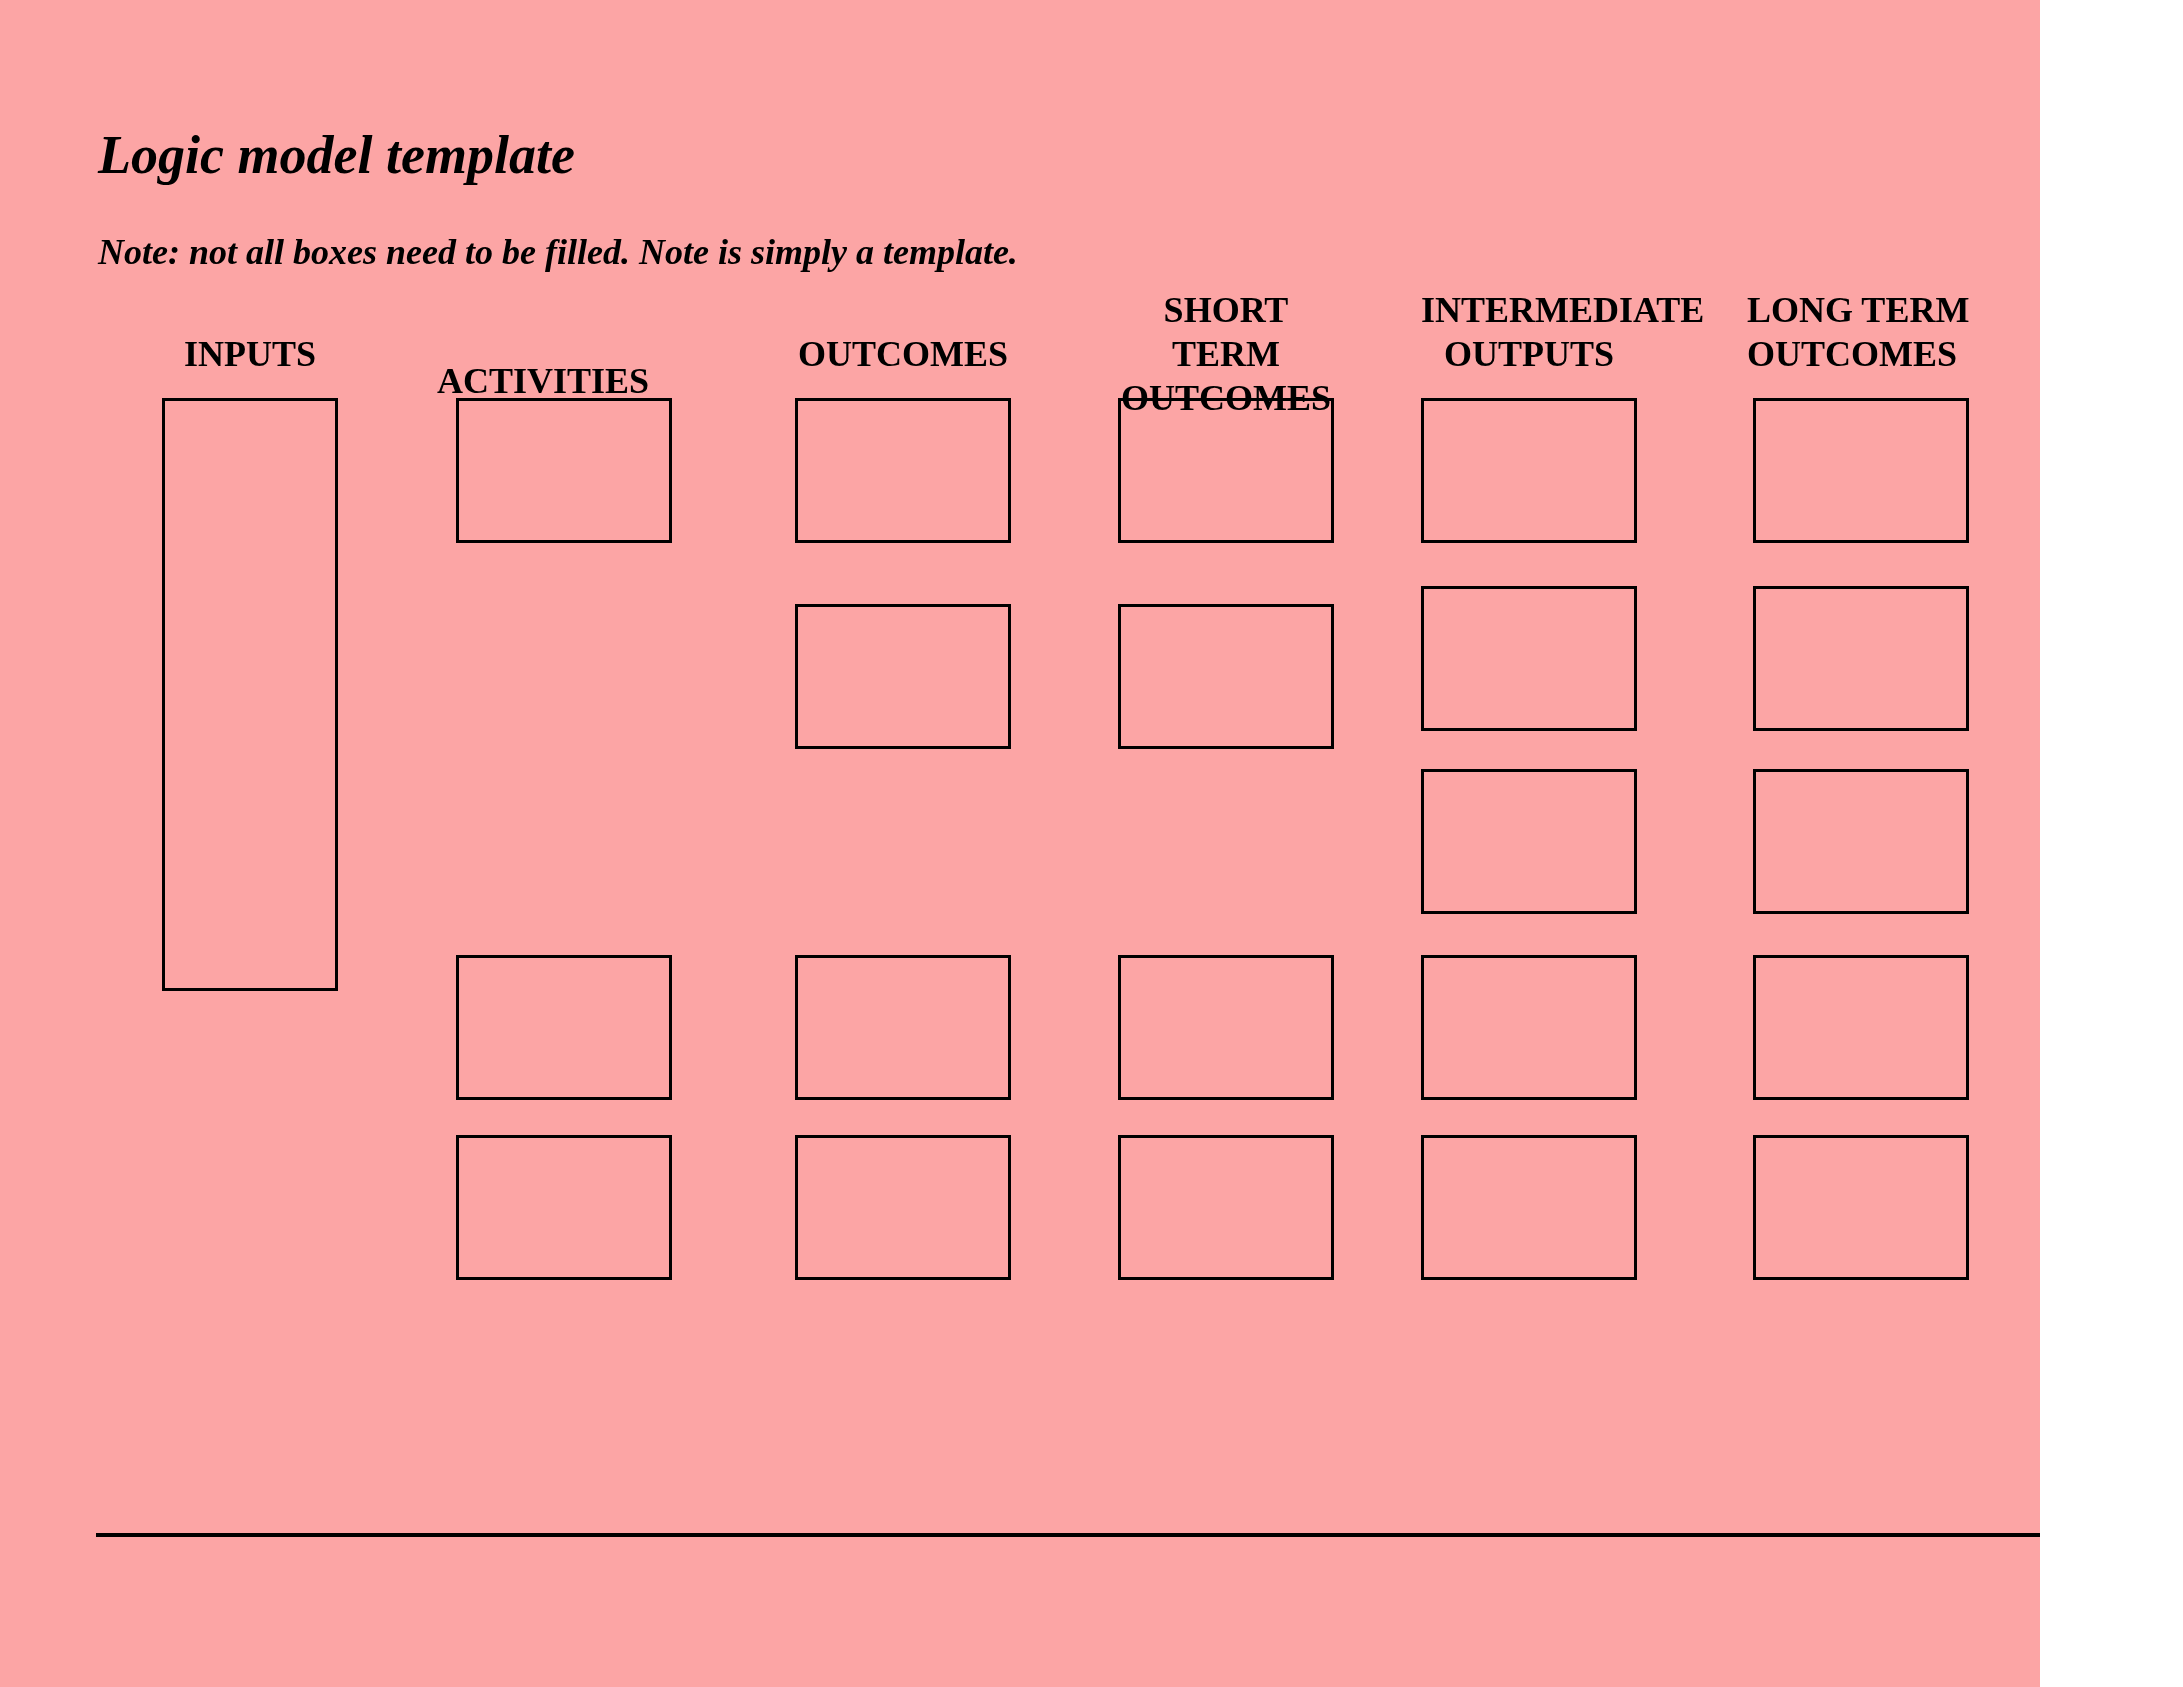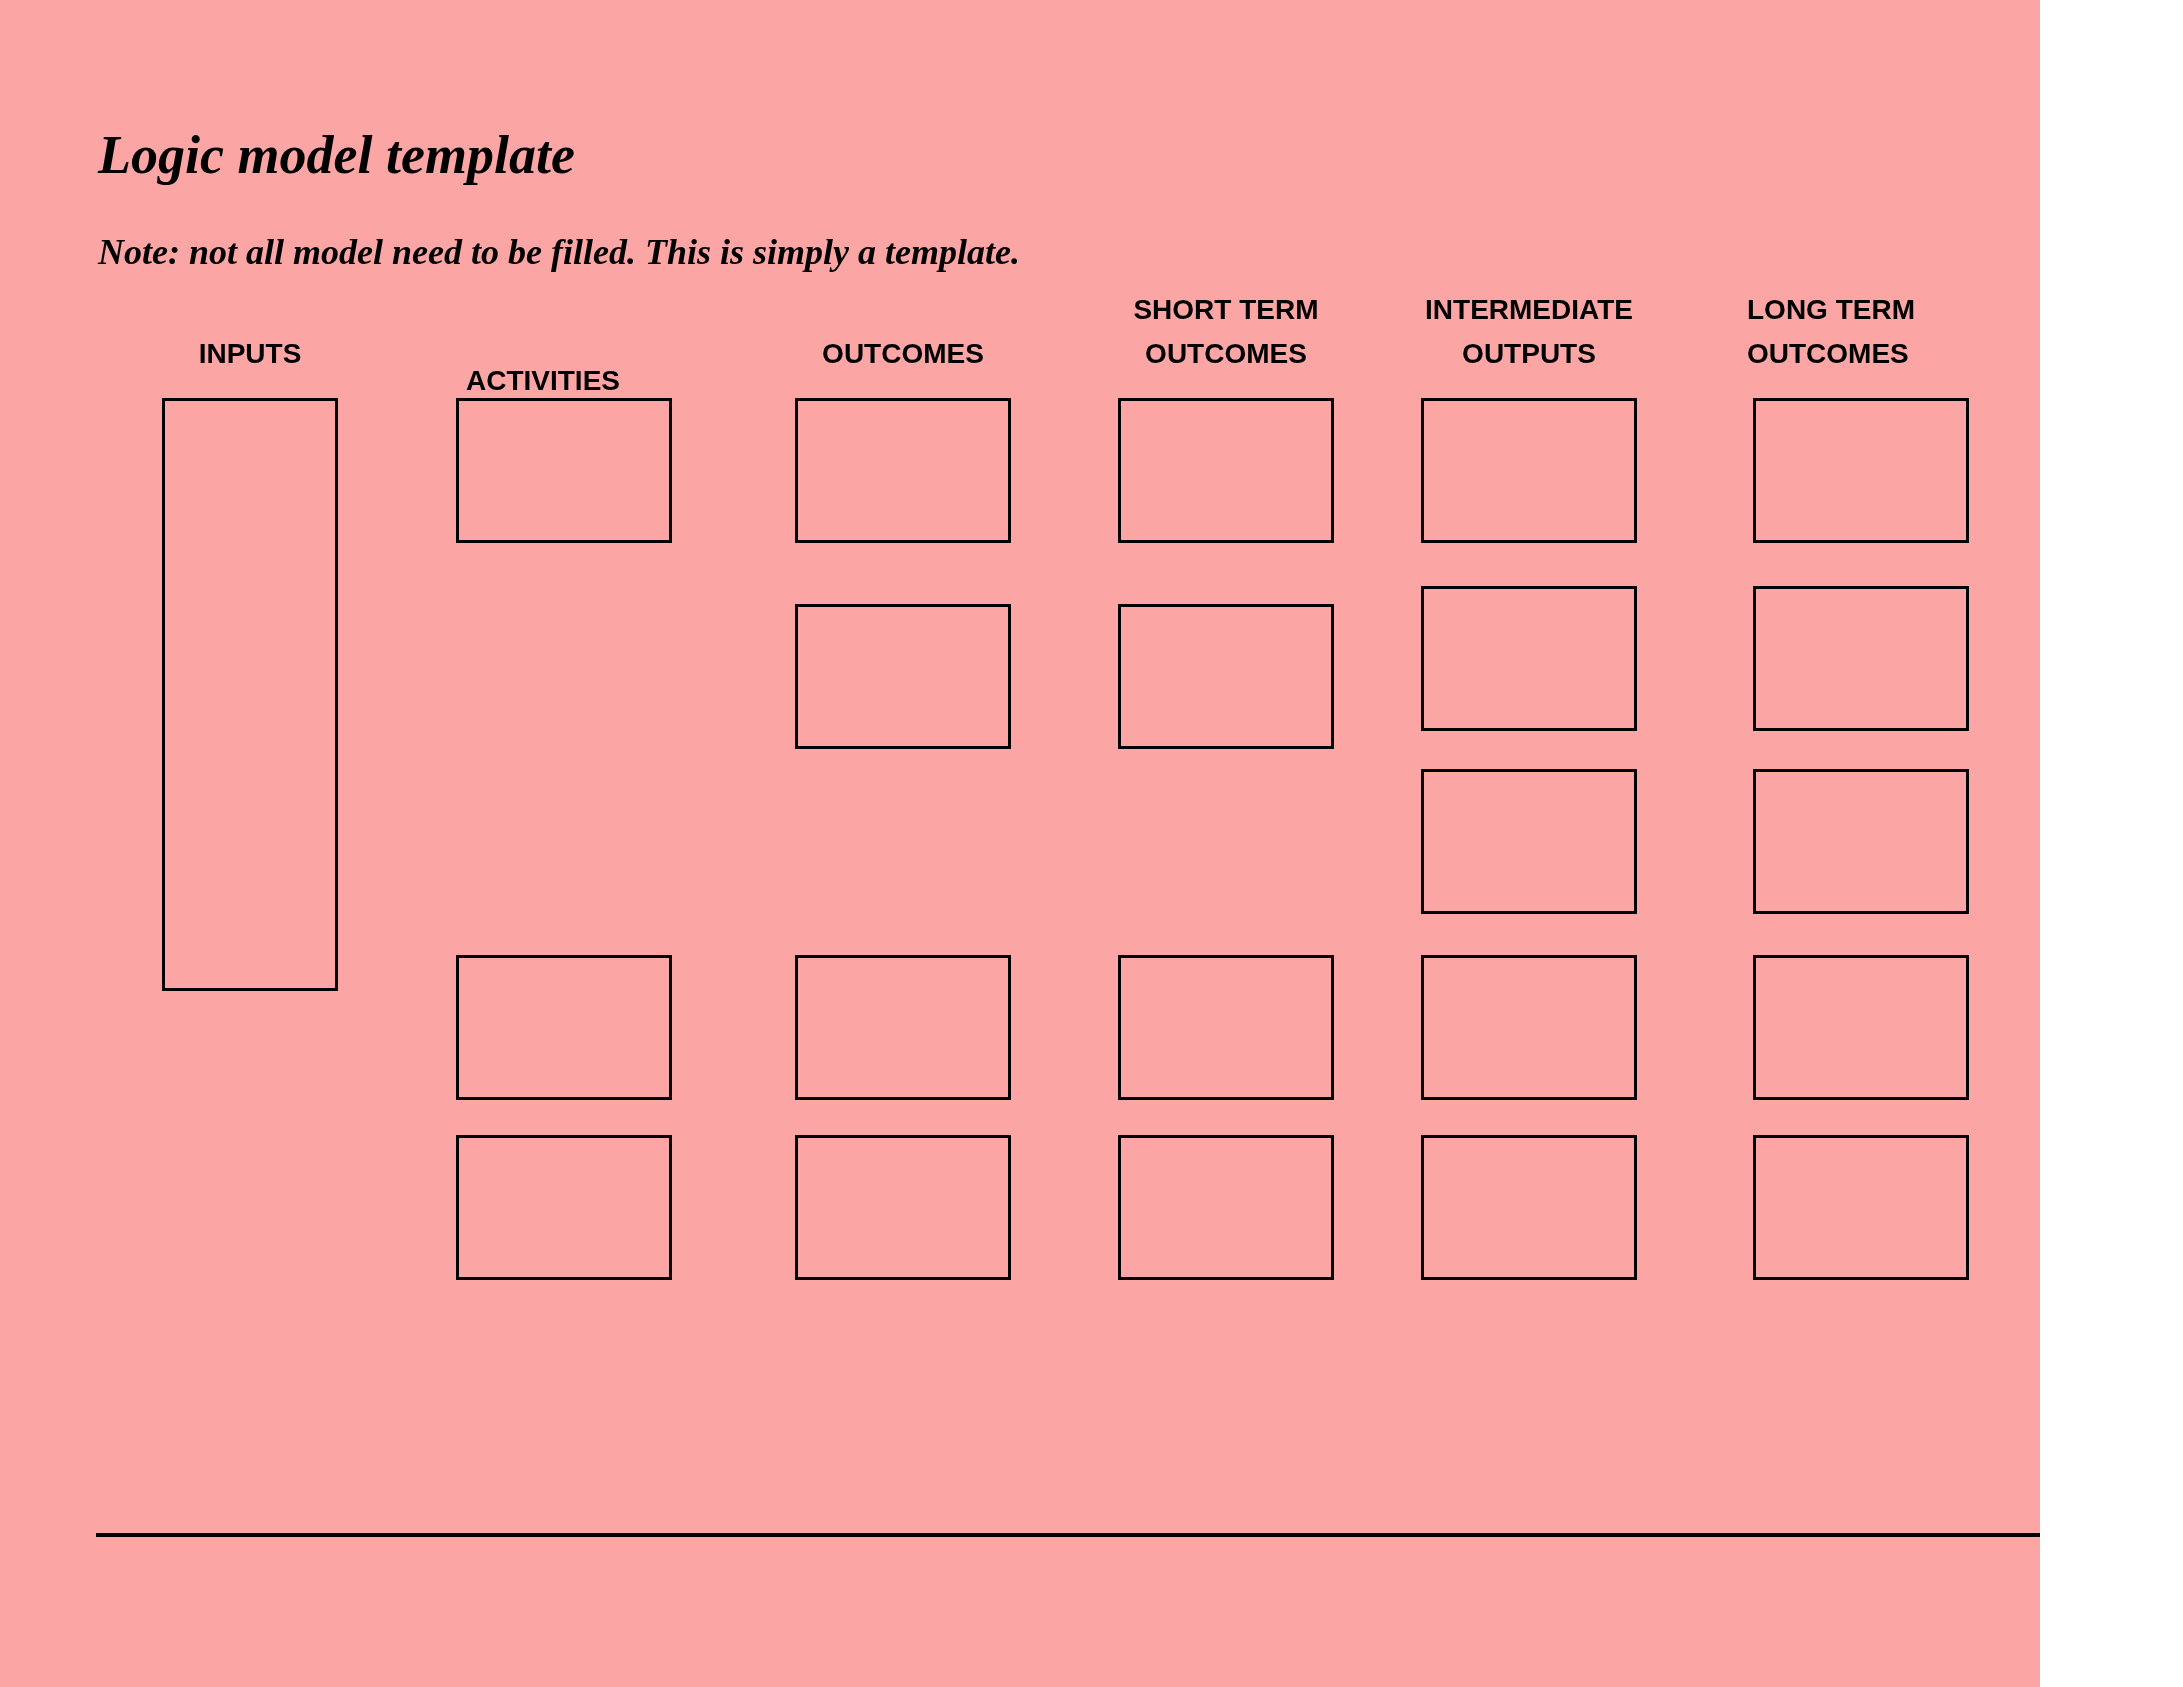--- a/index.html
+++ b/index.html
@@ -36,23 +36,23 @@
     font-size: 36px;
     line-height: 40px;
     font-weight: bold;
     font-style: italic;
     white-space: nowrap;
   }
 
   
   .hdr {
     position: absolute;
-    font-family: Liberation Sans, sans-serif;
+    font-family: Liberation Serif, serif;
     font-weight: bold;
-    font-size: 28px;
+    font-size: 36px;
     line-height: 44px;
     text-align: center;
     white-space: pre-line;
     letter-spacing: 0px;
   }
   .hdr.one-line { top: 332px; }
   .hdr.two-line { top: 288px; }
 
   #hdr-inputs                { left: 162px;  width: 176px; }
   #hdr-activities            { left: 435px;  width: 216px; margin-top: 27px; }
@@ -94,21 +94,21 @@
     background: #000000;
   }
 </style>
 </head>
 <body>
 
 <div id="page">
 
   <div class="doc-title">Logic model template</div>
 
-  <div class="doc-note">Note: not all model need to be filled. This is simply a template.</div>
+  <div class="doc-note">Note: not all boxes need to be filled. Note is simply a template.</div>
 
   <div id="hdr-inputs" class="hdr one-line">INPUTS</div>
 
   <div id="hdr-activities" class="hdr one-line">ACTIVITIES</div>
 
   <div id="hdr-outputs" class="hdr one-line">OUTCOMES</div>
 
   <div id="hdr-short-term-outcomes" class="hdr two-line">SHORT TERM
 OUTCOMES</div>
 

